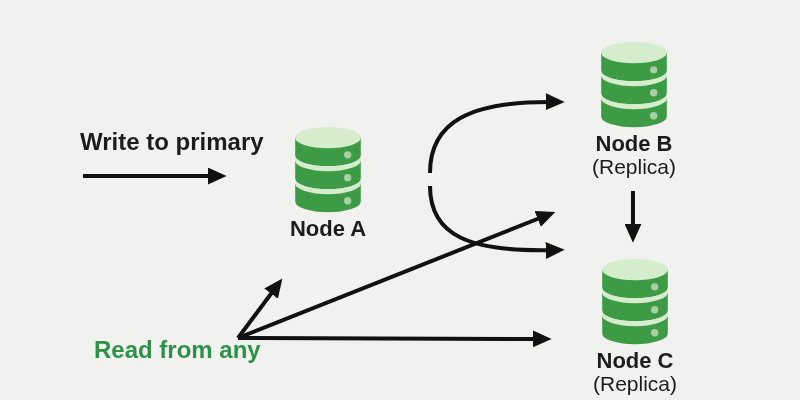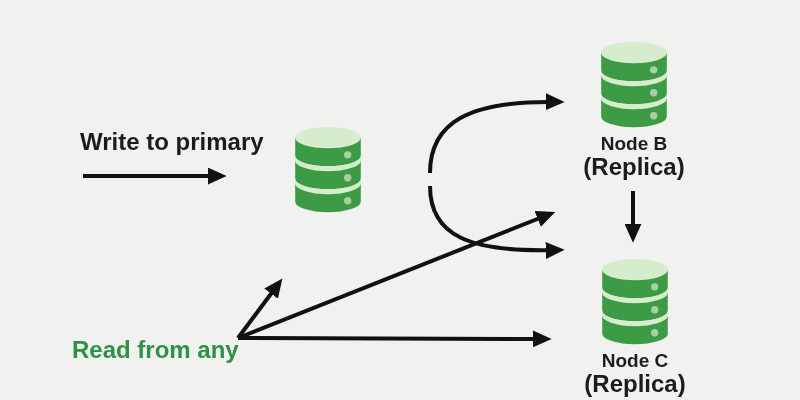--- a/index.html
+++ b/index.html
@@ -13,44 +13,45 @@
   .arrows{position:absolute;left:0;top:0;pointer-events:none;}
   .arrows path.edge{stroke:var(--arrow,#111);stroke-width:4;fill:none;}
   .ah-fill{fill:var(--arrow,#111);}
   .lbl{position:absolute;font-weight:700;font-size:24px;line-height:28px;color:var(--text,#1c1c1c);white-space:nowrap;}
   .lbl.read{color:var(--read-green,#2e9147);}
   .node{position:absolute;width:112px;display:flex;flex-direction:column;align-items:center;}
   .db-icon{width:82px;height:88px;display:block;}
   .db-dark{fill:var(--db-green,#3d9b46);}
   .db-light{fill:var(--db-light,#d5edcd);}
   .db-dot{fill:var(--db-dot,#a9cfa3);}
-  .node .name{margin-top:3px;font-weight:700;font-size:19px;line-height:23px;color:var(--text,#1c1c1c);text-align:center;}
-  .node .role{font-weight:700;font-size:24px;line-height:23px;color:var(--text,#1c1c1c);text-align:center;}
+  .node .name{margin-top:3px;font-weight:700;font-size:22px;line-height:23px;color:var(--text,#1c1c1c);text-align:center;}
+  .node .role{font-weight:400;font-size:21px;line-height:23px;color:var(--text,#1c1c1c);text-align:center;}
 </style>
 </head>
 <body>
 
 <div class="canvas">
 
   <div class="lbl" style="left:80px;top:128px">Write to primary</div>
 
-  <div class="lbl read" style="left:72px;top:336px">Read from any</div>
+  <div class="lbl read" style="left:94px;top:336px">Read from any</div>
 
   <div class="node" style="left:272px;top:126px">
     <svg class="db-icon" viewBox="0 0 100 107" aria-hidden="true">
       <ellipse class="db-light" cx="50" cy="14" rx="40" ry="13"></ellipse>
       <path class="db-dark" d="M10 14 A40 13 0 0 0 90 14 L90 36 A40 13 0 0 1 10 36 Z"></path>
       <path class="db-light" d="M10 36 A40 13 0 0 0 90 36 L90 42 A40 13 0 0 1 10 42 Z"></path>
       <path class="db-dark" d="M10 42 A40 13 0 0 0 90 42 L90 64 A40 13 0 0 1 10 64 Z"></path>
       <path class="db-light" d="M10 64 A40 13 0 0 0 90 64 L90 70 A40 13 0 0 1 10 70 Z"></path>
       <path class="db-dark" d="M10 70 A40 13 0 0 0 90 70 L90 92 A40 13 0 0 1 10 92 Z"></path>
       <circle class="db-dot" cx="74" cy="35" r="4.5"></circle>
       <circle class="db-dot" cx="74" cy="63" r="4.5"></circle>
       <circle class="db-dot" cx="74" cy="91" r="4.5"></circle>
     </svg>
+    <div class="name">Node A</div>
   </div>
 
   <div class="node" style="left:578px;top:41px">
     <svg class="db-icon" viewBox="0 0 100 107" aria-hidden="true">
       <ellipse class="db-light" cx="50" cy="14" rx="40" ry="13"></ellipse>
       <path class="db-dark" d="M10 14 A40 13 0 0 0 90 14 L90 36 A40 13 0 0 1 10 36 Z"></path>
       <path class="db-light" d="M10 36 A40 13 0 0 0 90 36 L90 42 A40 13 0 0 1 10 42 Z"></path>
       <path class="db-dark" d="M10 42 A40 13 0 0 0 90 42 L90 64 A40 13 0 0 1 10 64 Z"></path>
       <path class="db-light" d="M10 64 A40 13 0 0 0 90 64 L90 70 A40 13 0 0 1 10 70 Z"></path>
       <path class="db-dark" d="M10 70 A40 13 0 0 0 90 70 L90 92 A40 13 0 0 1 10 92 Z"></path>

